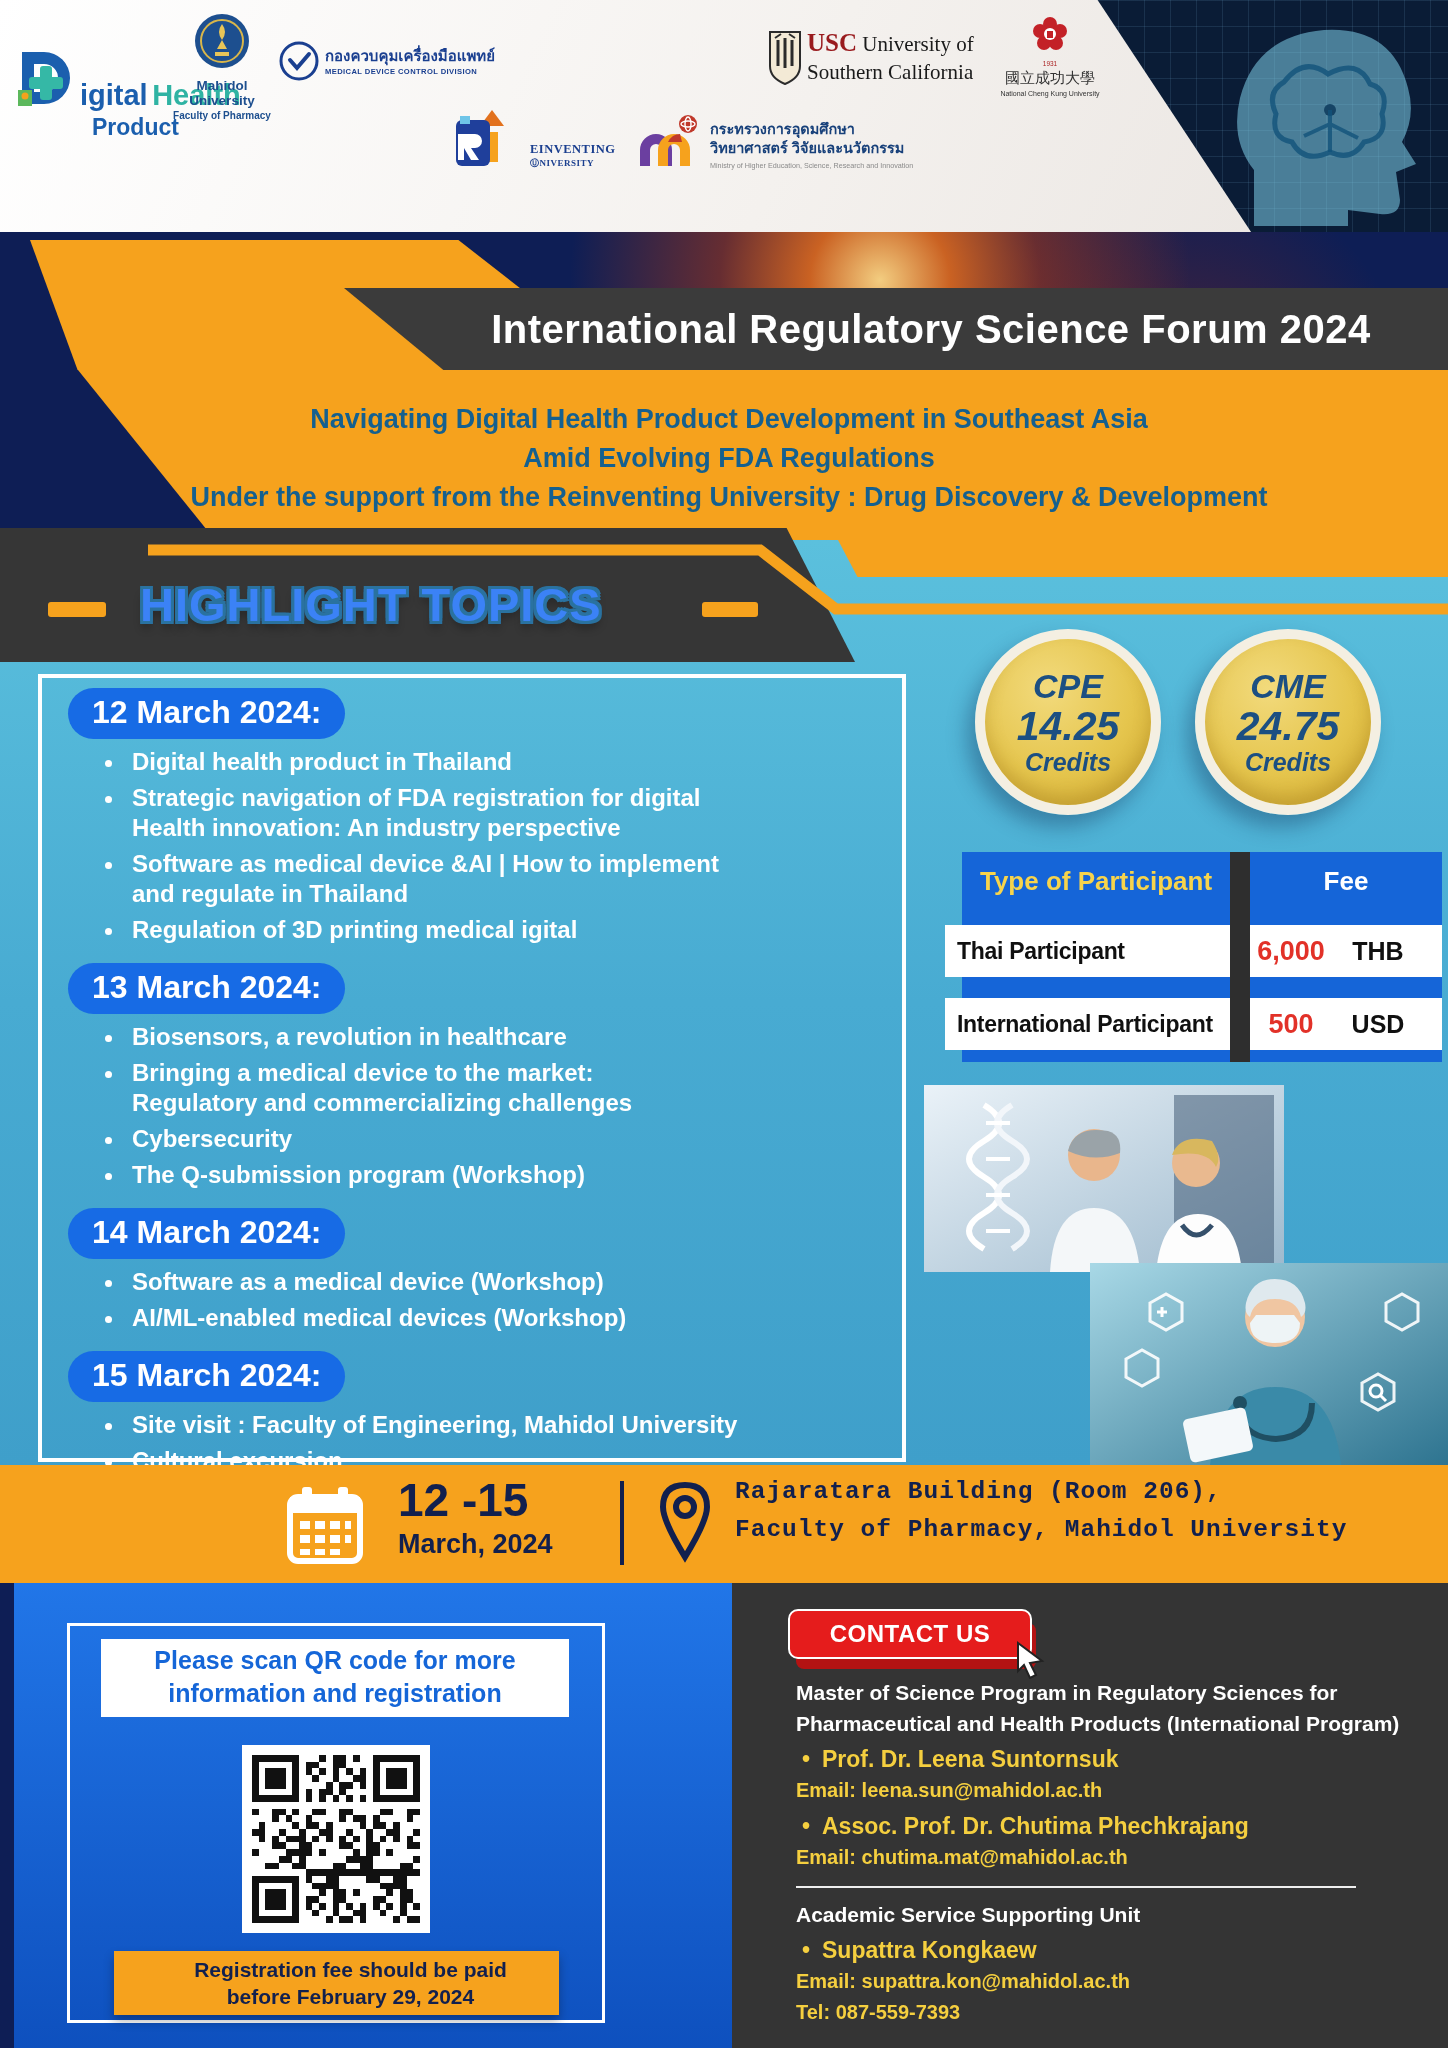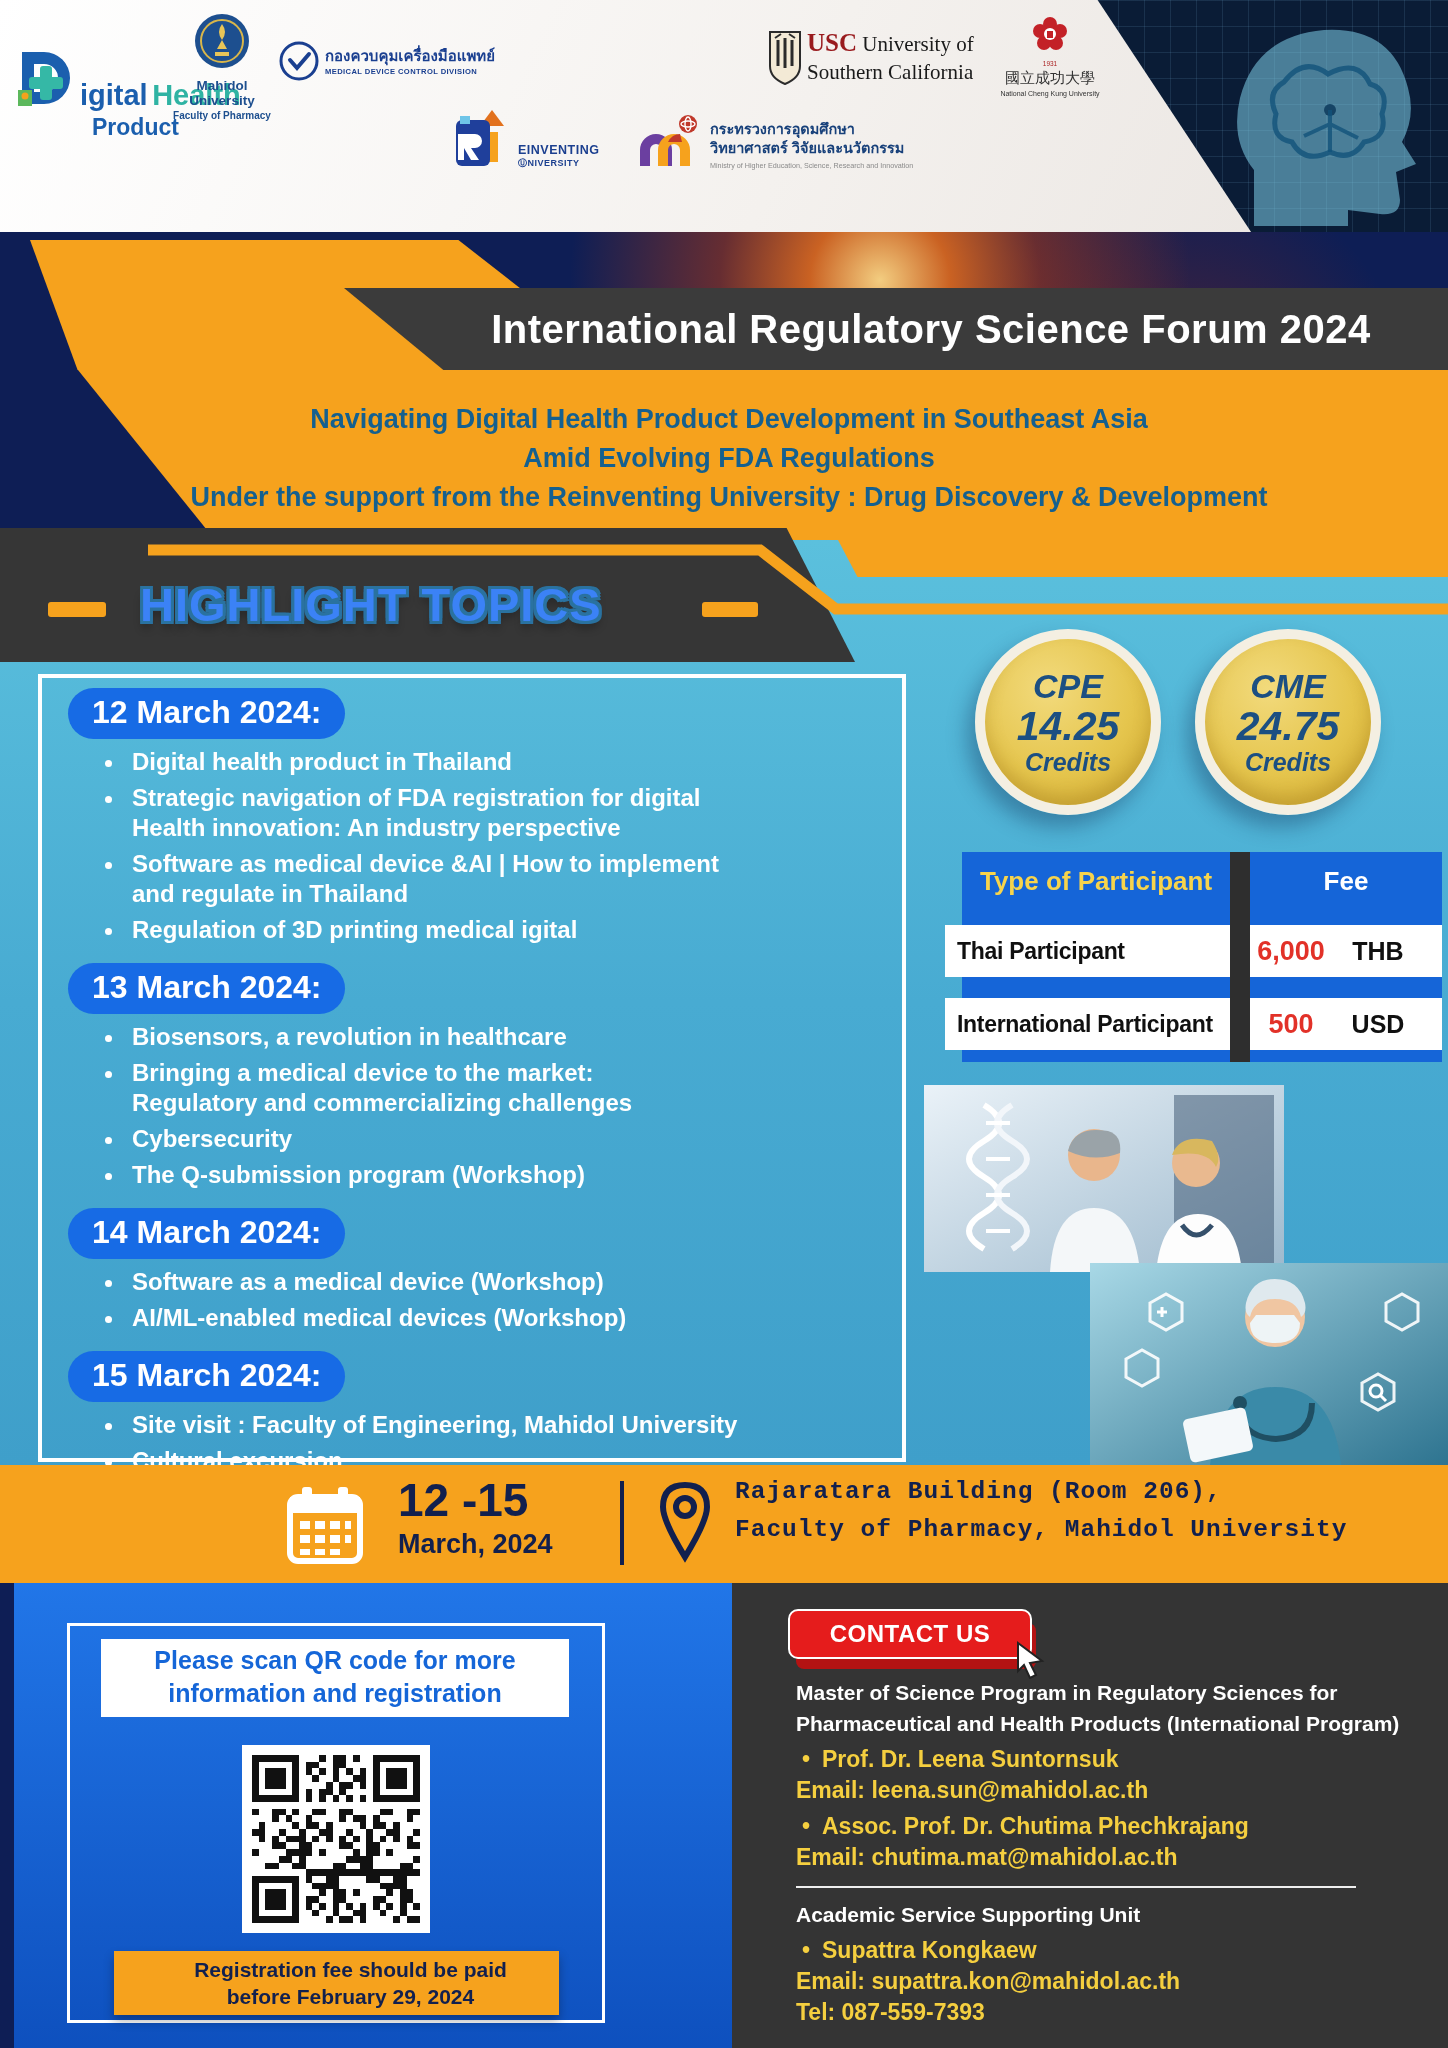--- a/index.html
+++ b/index.html
@@ -33,21 +33,21 @@
   .logo-usc{position:absolute;left:768px;top:30px;display:flex;align-items:flex-start;font-family:"Liberation Serif",serif;}
   .usc-text{margin-left:5px;line-height:26px;}
   .usc-abbr{font-size:25px;font-weight:900;color:#991b1e;}
   .usc-rest{font-size:21px;color:#1a1a1a;}
   .usc-line2{font-size:21px;color:#1a1a1a;}
   .logo-ncku{position:absolute;left:992px;top:14px;width:116px;text-align:center;}
   .ncku-cn{font-size:15px;color:#333;font-family:"Liberation Serif",serif;margin-top:2px;}
   .ncku-en{font-size:7px;color:#333;margin-top:2px;}
   .ncku-year{font-size:6.5px;color:#a22;}
   .logo-reinv{position:absolute;left:452px;top:106px;display:flex;align-items:flex-end;}
-  .reinv-text{margin-left:4px;margin-bottom:8px;}
+  .reinv-text{margin-left:16px;margin-bottom:8px;font-family:Liberation Serif, serif;}
   .reinv-w1{font-size:12.5px;font-weight:800;color:#1b3f8f;letter-spacing:.5px;}
   .reinv-w2{font-size:9px;font-weight:700;color:#1b3f8f;letter-spacing:.5px;}
   .logo-ministry{position:absolute;left:630px;top:112px;display:flex;align-items:flex-start;}
   .min-text{margin-left:8px;margin-top:8px;}
   .min-thai{font-size:14.5px;font-weight:800;color:#17407a;line-height:19px;}
   .min-en{font-size:7.2px;color:#8a8a8a;margin-top:3px;}
 
   
   .hero{position:absolute;left:0;top:230px;width:1448px;height:310px;
     background:
@@ -140,21 +140,21 @@
   
   .contact-panel{position:absolute;left:732px;top:1583px;width:716px;height:465px;background:#343434;}
   .contact-btn{position:absolute;left:56px;top:26px;width:244px;height:50px;background:#e51c1c;border:2px solid #fff;
     border-radius:10px;color:#fff;font-size:24px;font-weight:800;letter-spacing:.5px;text-align:center;line-height:46px;
     box-shadow:6px 12px 0 -2px #b31313;}
   .cursor-icon{position:absolute;left:282px;top:58px;}
   .contact-body{position:absolute;left:64px;top:94px;width:636px;}
   .c-white{color:#fff;font-size:21px;font-weight:800;line-height:31px;}
   .c-bullet{color:#f5cf3f;font-size:23px;font-weight:800;line-height:31px;margin-top:5px;padding-left:26px;position:relative;}
   .c-bullet::before{content:"\2022";position:absolute;left:6px;}
-  .c-email{color:#f5cf3f;font-size:23px;font-weight:800;line-height:31px;}
+  .c-email{color:#f5cf3f;font-size:20px;font-weight:800;line-height:31px;}
   .c-div{width:560px;height:2px;background:#eee;margin:13px 0 11px;}
 </style>
 </head>
 <body>
 
 <div id="poster">
 
   <div class="hero"></div>
 
   <div class="main-bg"></div>

